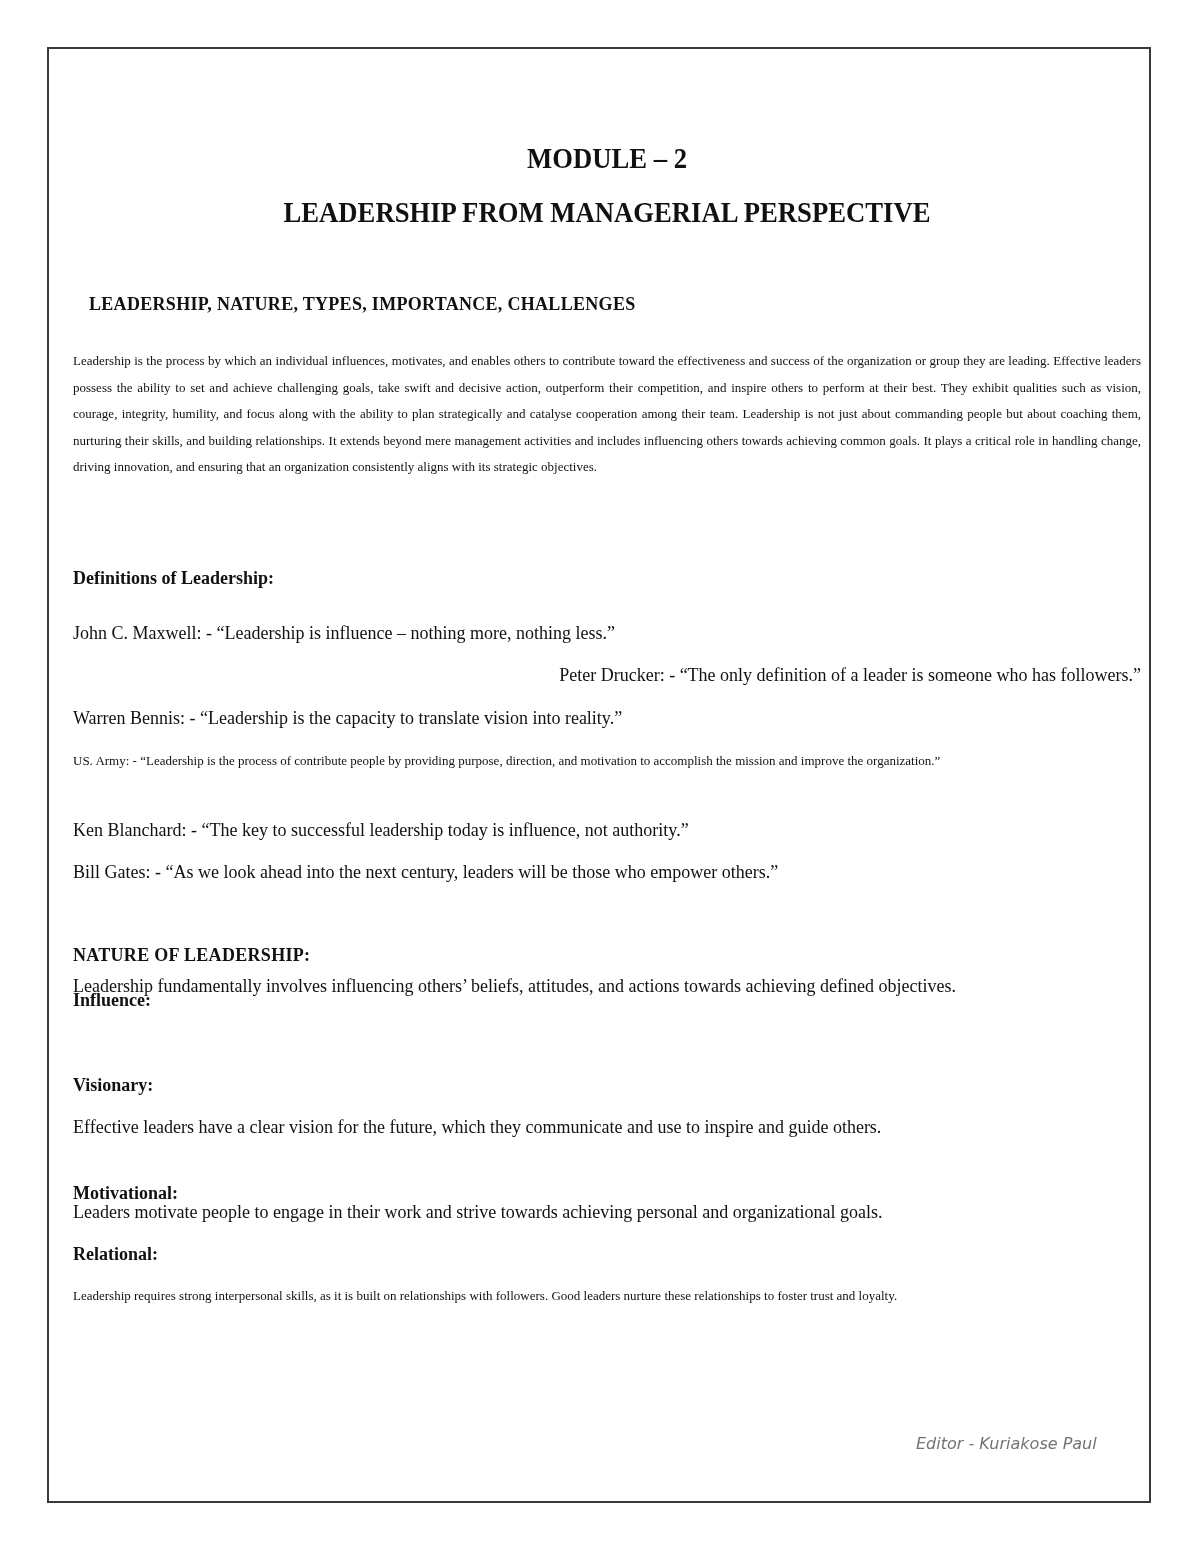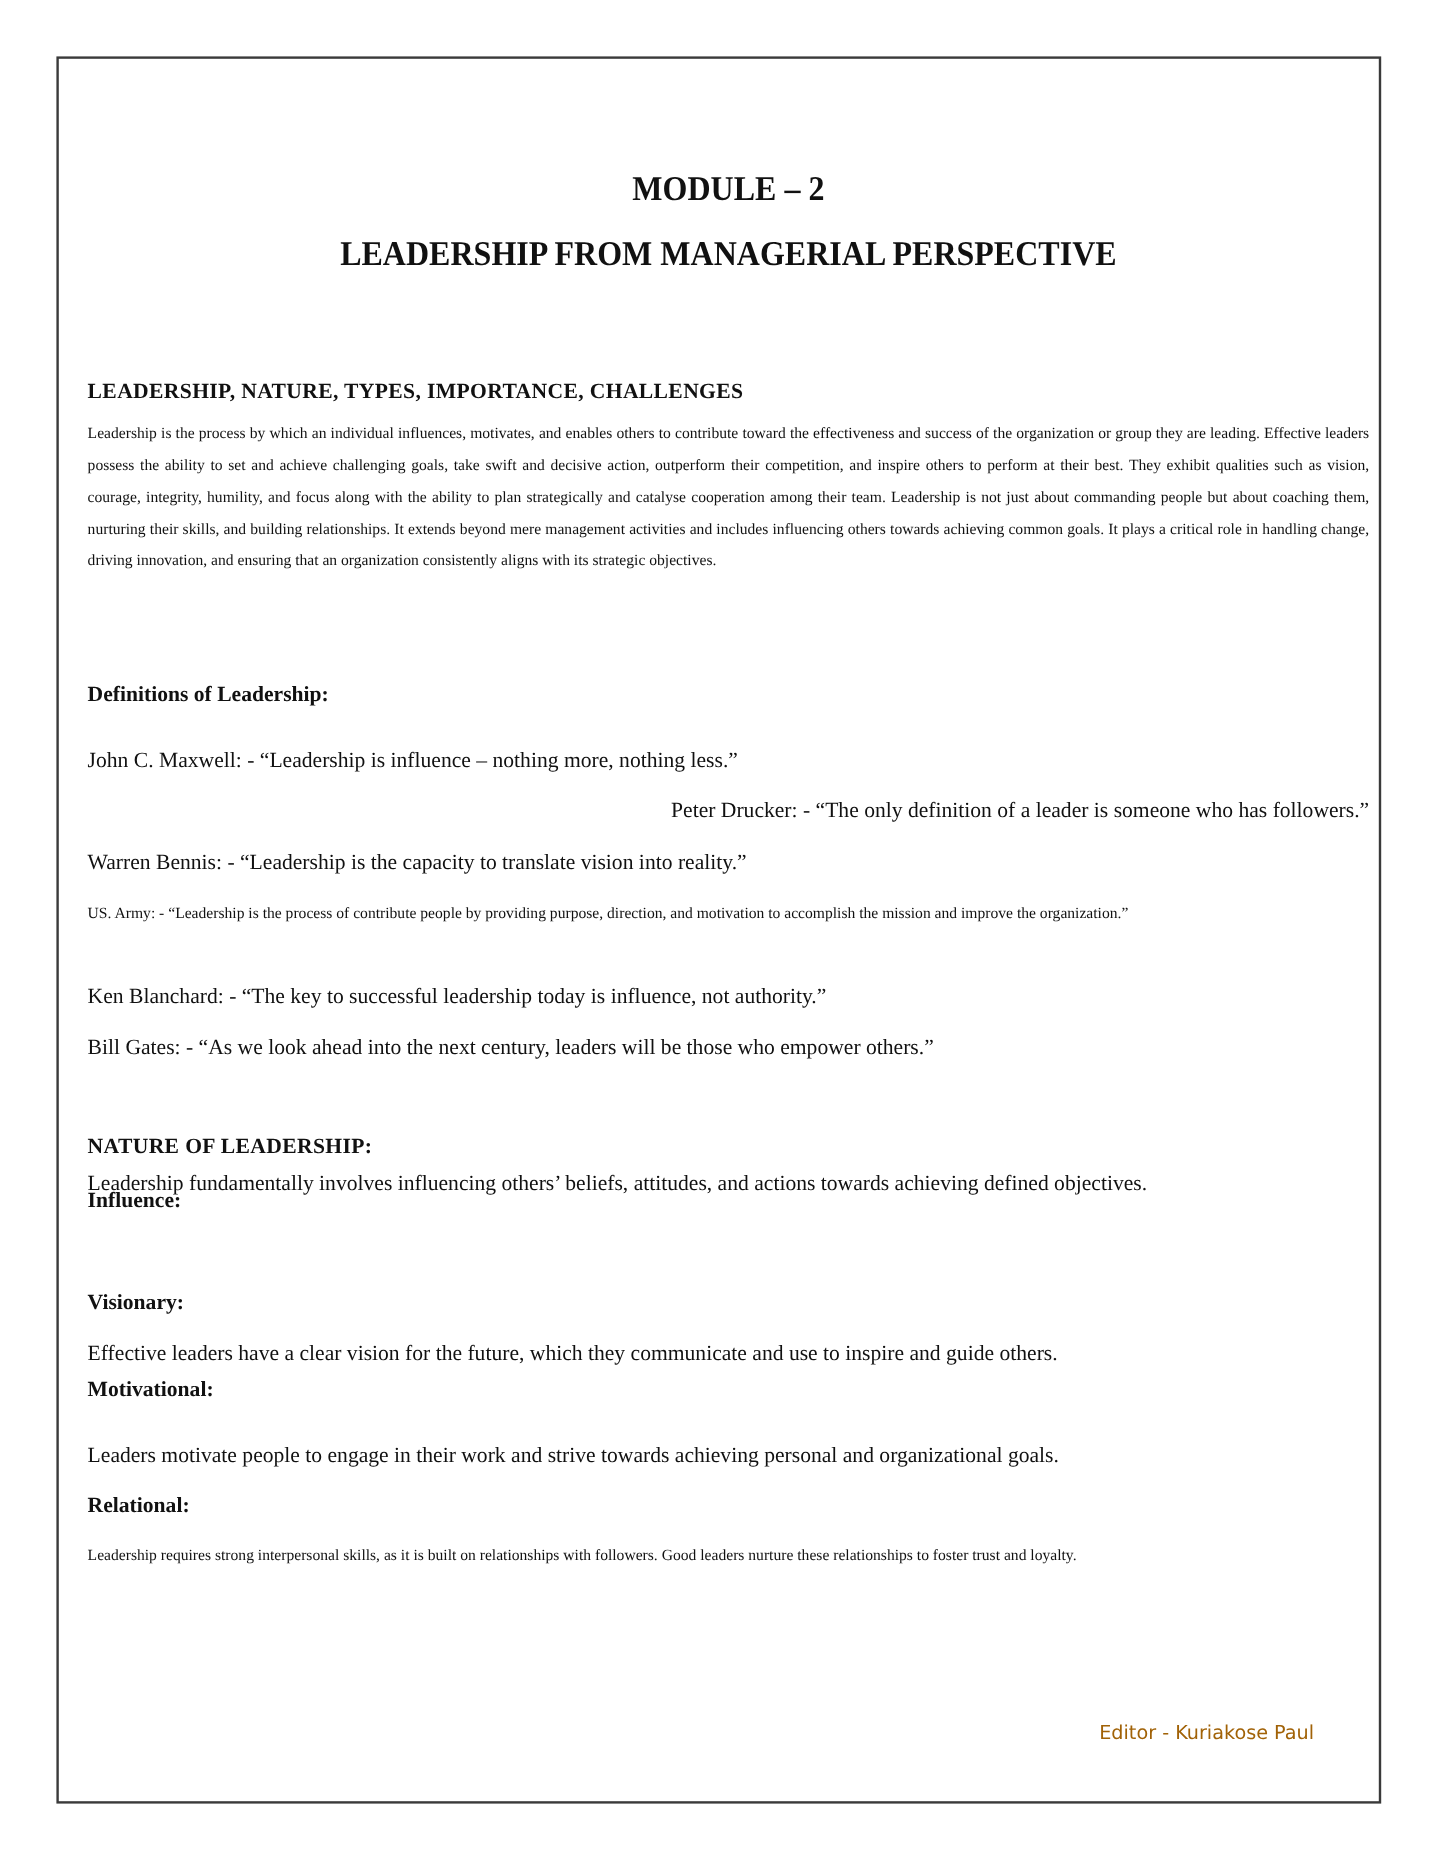--- a/index.html
+++ b/index.html
@@ -30,47 +30,47 @@
     .t1 { top: 142px; font-size: 29px; }
     .t2 { top: 196px; font-size: 29px; }
     .abs { position: absolute; left: 0; width: 1068px; }
     .h-sec { font-weight: bold; font-size: 18px; letter-spacing: 0.3px; }
     .p-just { text-align: justify; line-height: 26.5px; font-size: 13px; text-align-last: left; }
     .line { font-size: 18px; line-height: 26px; white-space: nowrap; }
     .bold { font-weight: bold; }
     .footer {
       position: absolute; left: 916px; top: 1434px;
       font-family: "DejaVu Sans", "Liberation Sans", sans-serif;
-      font-size: 16px; color: #a16207;
+      font-size: 16px; color: #737373; font-style: italic;
     }
   </style>
 </head>
 <body>
 
 <div class="page-frame"></div>
 
 <div class="content">
   <div class="title t1">MODULE – 2</div>
   <div class="title t2">LEADERSHIP FROM MANAGERIAL PERSPECTIVE</div>
 
-  <div class="abs h-sec" style="top:316px;">LEADERSHIP, NATURE, TYPES, IMPORTANCE, CHALLENGES</div>
+  <div class="abs h-sec" style="top:294px;margin-left:16px;">LEADERSHIP, NATURE, TYPES, IMPORTANCE, CHALLENGES</div>
   <div class="abs p-just" style="top:348px;">Leadership is the process by which an individual influences, motivates, and enables others to contribute toward the effectiveness and success of the organization or group they are leading. Effective leaders possess the ability to set and achieve challenging goals, take swift and decisive action, outperform their competition, and inspire others to perform at their best. They exhibit qualities such as vision, courage, integrity, humility, and focus along with the ability to plan strategically and catalyse cooperation among their team. Leadership is not just about commanding people but about coaching them, nurturing their skills, and building relationships. It extends beyond mere management activities and includes influencing others towards achieving common goals. It plays a critical role in handling change, driving innovation, and ensuring that an organization consistently aligns with its strategic objectives.</div>
 
   <div class="abs line bold" style="top:565px;">Definitions of Leadership:</div>
   <div class="abs line" style="top:620px;">John C. Maxwell: - “Leadership is influence – nothing more, nothing less.”</div>
   <div class="abs line" style="top:662px;text-align:right;">Peter Drucker: - “The only definition of a leader is someone who has followers.”</div>
   <div class="abs line" style="top:705px;">Warren Bennis: - “Leadership is the capacity to translate vision into reality.”</div>
   <div class="abs p-just" style="top:748px;">US. Army: - “Leadership is the process of contribute people by providing purpose, direction, and motivation to accomplish the mission and improve the organization.”</div>
   <div class="abs line" style="top:817px;">Ken Blanchard: - “The key to successful leadership today is influence, not authority.”</div>
   <div class="abs line" style="top:859px;">Bill Gates: - “As we look ahead into the next century, leaders will be those who empower others.”</div>
 
   <div class="abs h-sec" style="top:945px;">NATURE OF LEADERSHIP:</div>
   <div class="abs line bold" style="top:987px;">Influence:</div>
   <div class="abs line" style="top:973px;font-family:Liberation Serif, serif;">Leadership fundamentally involves influencing others’ beliefs, attitudes, and actions towards achieving defined objectives.</div>
   <div class="abs line bold" style="top:1072px;">Visionary:</div>
   <div class="abs line" style="top:1114px;">Effective leaders have a clear vision for the future, which they communicate and use to inspire and guide others.</div>
-  <div class="abs line bold" style="top:1144px;">Motivational:</div>
+  <div class="abs line bold" style="top:1180px;">Motivational:</div>
   <div class="abs line" style="top:1199px;">Leaders motivate people to engage in their work and strive towards achieving personal and organizational goals.</div>
   <div class="abs line bold" style="top:1241px;">Relational:</div>
   <div class="abs p-just" style="top:1283px;">Leadership requires strong interpersonal skills, as it is built on relationships with followers. Good leaders nurture these relationships to foster trust and loyalty.</div>
 </div>
 
 <div class="footer">Editor - Kuriakose Paul</div>
 
 </body></html>

